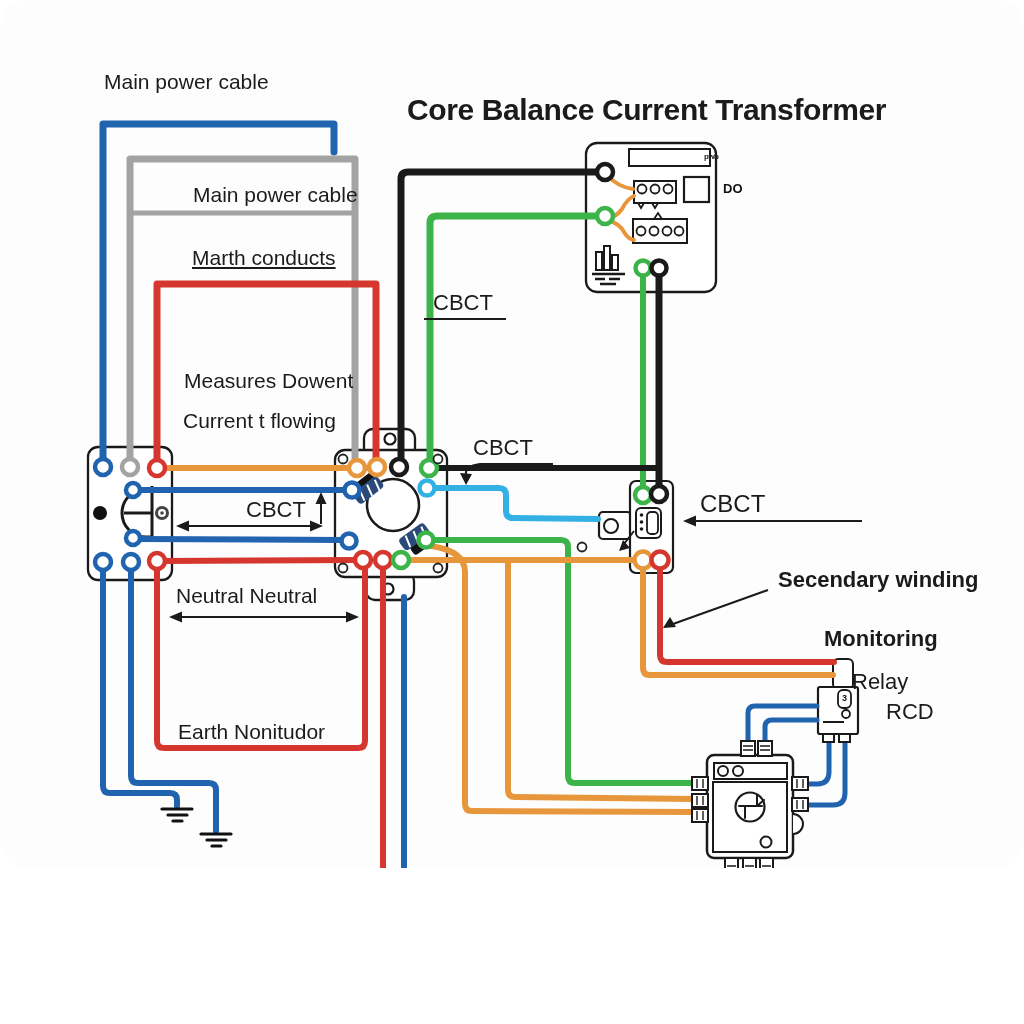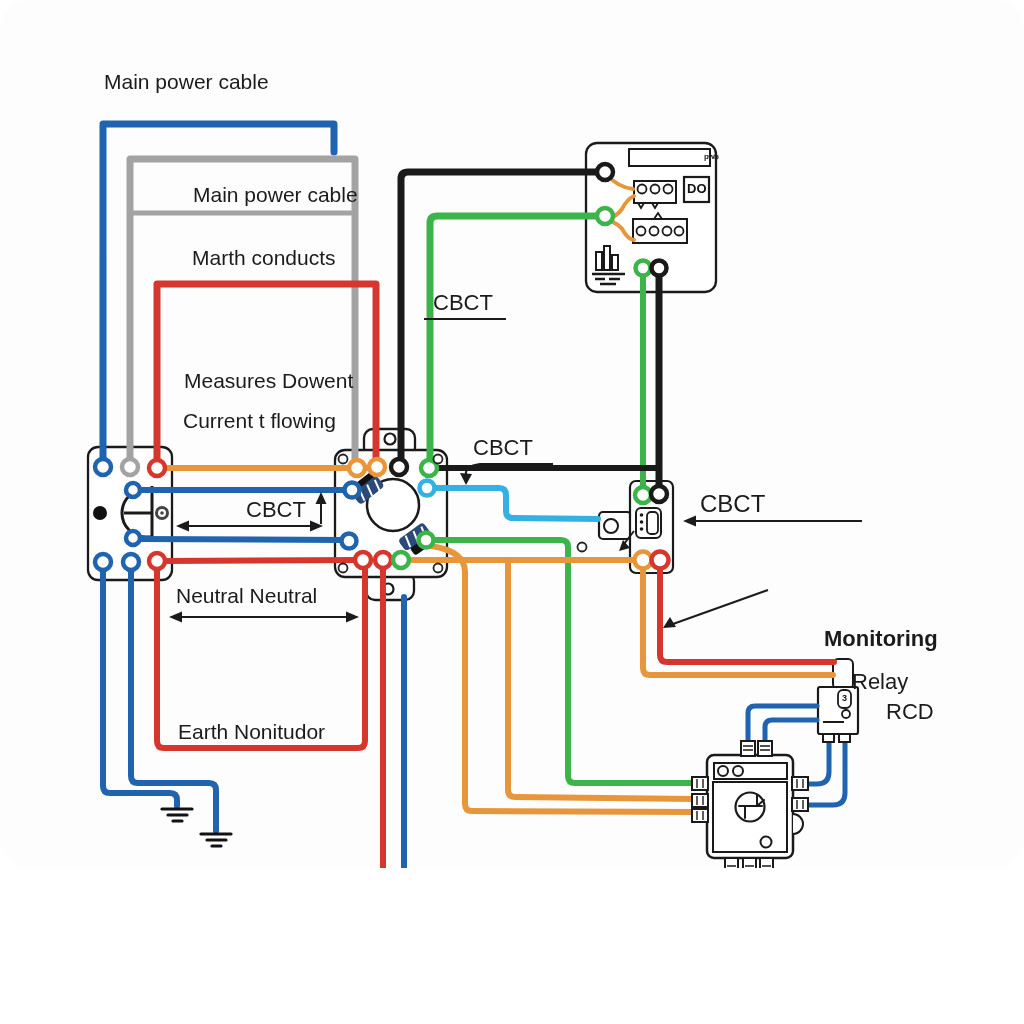--- a/index.html
+++ b/index.html
@@ -7,21 +7,21 @@
     position:relative;width:1024px;height:868px;background:#fdfdfd;
     font-family:"Liberation Sans","DejaVu Sans",sans-serif;overflow:hidden;border-radius:29px;
   }
   #wires{position:absolute;left:0;top:0;}
   .lbl{position:absolute;color:#1b1b1b;white-space:nowrap;line-height:1.1;}
   .t21{font-size:21px;}
   .t22{font-size:22px;}
   .bold{font-weight:700;}
   .title{font-size:30px;font-weight:700;letter-spacing:-0.4px;}
   .tiny{font-size:8px;font-weight:700;letter-spacing:-0.5px;color:#222;margin-left:40px;}
-  .mark{font-size:13px;font-weight:700;color:#111;}
+  .mark{font-size:13px;font-weight:700;color:#111;margin-left:36px;}
   .mark3{font-size:9px;font-weight:700;color:#111;}
 </style>
 </head>
 <body>
 
 <div id="stage">
 
 <svg id="wires" width="1024" height="1024" viewBox="0 0 1024 1024">
 
   <g fill="#ffffff" stroke="#1a1a1a" stroke-width="2.3">
@@ -270,30 +270,32 @@
 
     <path d="M 768 590 L 673 624" fill="none"></path>
     <polygon points="663,628 676,627 670,617" stroke="none"></polygon>
 
     <path d="M 634 531 L 624 544" fill="none"></path>
     <polygon points="619,551 630,548 623,540" stroke="none"></polygon>
   </g>
 </svg>
 
 <div class="lbl t21" style="left:104px;top:70px;">Main power cable</div>
+<div class="lbl title" style="left:407px;top:93px;">Core Balance Current Transformer</div>
 <div class="lbl t21" style="left:193px;top:183px;">Main power cable</div>
-<div class="lbl t21" style="left:192px;top:246px;">Marth conducts</div>
+<div class="lbl t21" style="left:192px;top:246px;text-decoration:underline;">Marth conducts</div>
 <div class="lbl t22" style="left:433px;top:291px;">CBCT</div>
 <div class="lbl t21" style="left:184px;top:369px;">Measures Dowent</div>
 <div class="lbl t21" style="left:183px;top:409px;">Current t flowing</div>
 <div class="lbl t22" style="left:473px;top:436px;">CBCT</div>
 <div class="lbl t22" style="left:246px;top:498px;">CBCT</div>
 <div class="lbl" style="left:700px;top:491px;font-size:24px;">CBCT</div>
 <div class="lbl t21" style="left:176px;top:584px;">Neutral Neutral</div>
 <div class="lbl t21" style="left:178px;top:720px;">Earth Nonitudor</div>
+<div class="lbl t22 bold" style="left:778px;top:568px;">Secendary winding</div>
 <div class="lbl t22 bold" style="left:824px;top:595px;margin-top:32px;">Monitoring</div>
 <div class="lbl t22" style="left:852px;top:670px;">Relay</div>
 <div class="lbl t22" style="left:860px;top:700px;padding-left:26px;">RCD</div>
 <div class="lbl mark" style="left:687px;top:182px;">DO</div>
 <div class="lbl tiny" style="left:664px;top:153px;">pwb</div>
 <div class="lbl mark3" style="left:842px;top:694px;">3</div>
 
 </div>
 
 </body></html>

